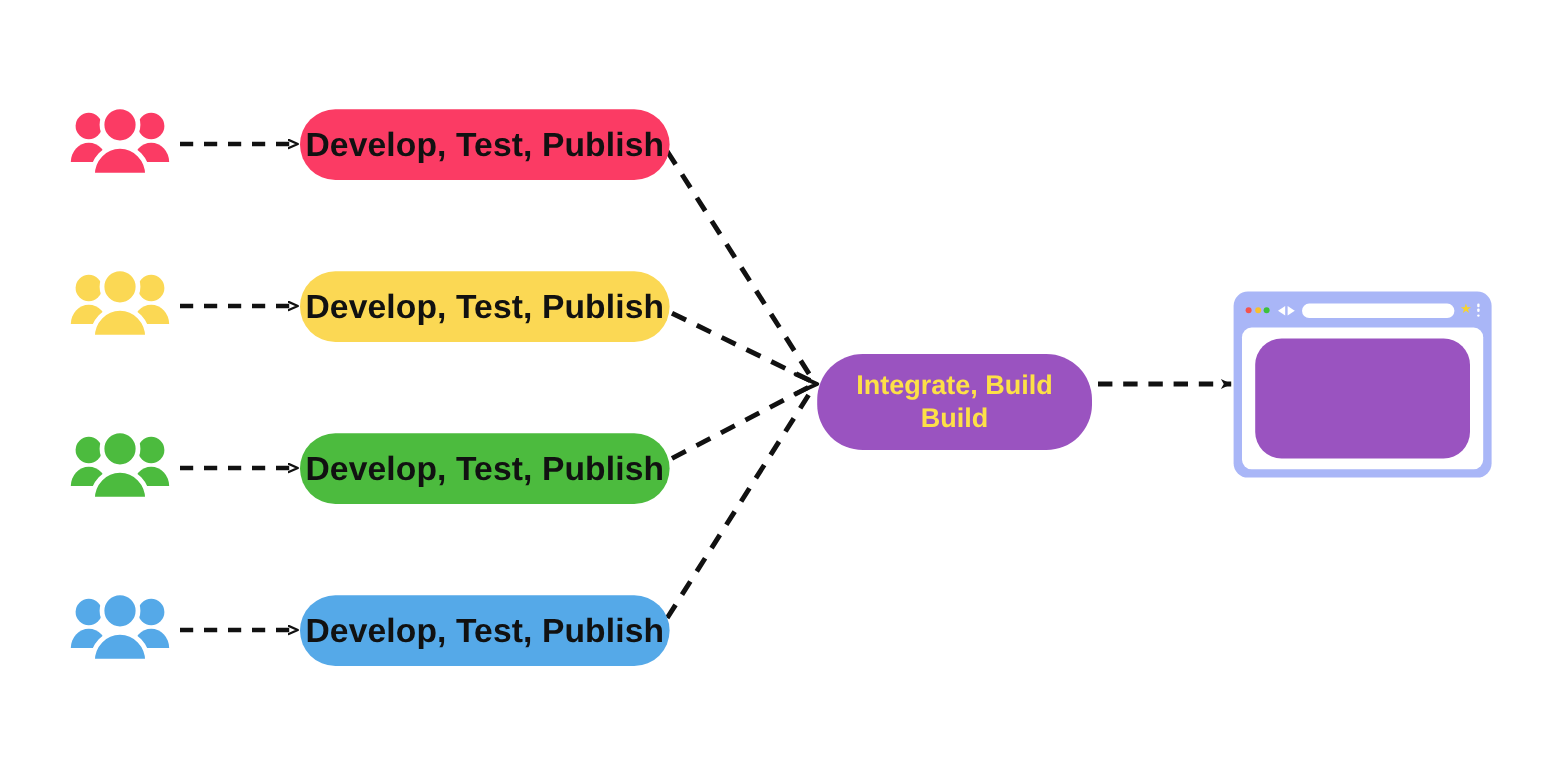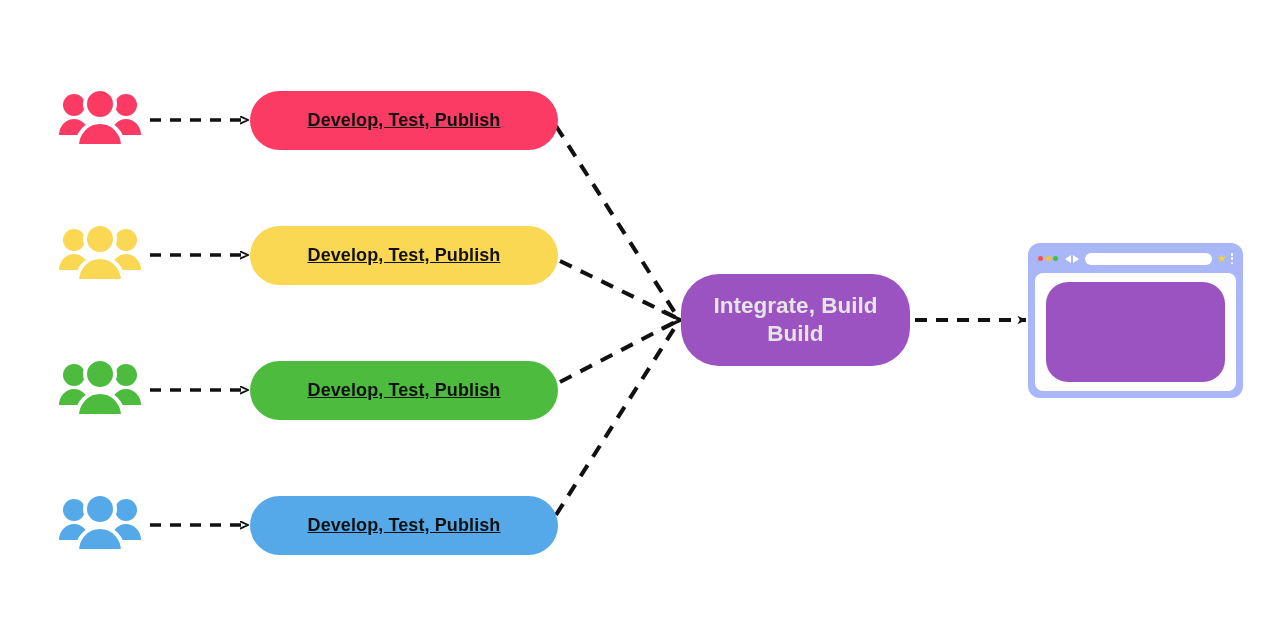--- a/index.html
+++ b/index.html
@@ -32,42 +32,41 @@
   }
   .pill {
     position: absolute;
     display: flex;
     align-items: center;
     justify-content: center;
     border-radius: 30px;
     box-sizing: border-box;
     color: #111111;
     font-weight: bold;
-    font-size: 18px;
+    font-size: 28px;
     letter-spacing: 0.1px;
     white-space: nowrap;
-    text-decoration: underline;
   }
   .stage-pill {
     left: 250px;
     width: 308px;
     height: 59px;
   }
   #hub-node {
     position: absolute;
     left: 681px;
-    top: 274px;
+    top: 295px;
     width: 229px;
-    height: 92px;
+    height: 80px;
     border-radius: 38px;
     display: flex;
     align-items: center;
     justify-content: center;
     text-align: center;
-    color: #e5e5e5;
+    color: #fde047;
     font-weight: bold;
     font-size: 22.5px;
     line-height: 1.26;
   }
   
   #browser-window {
     position: absolute;
     left: 1028px;
     top: 243px;
     width: 215px;

